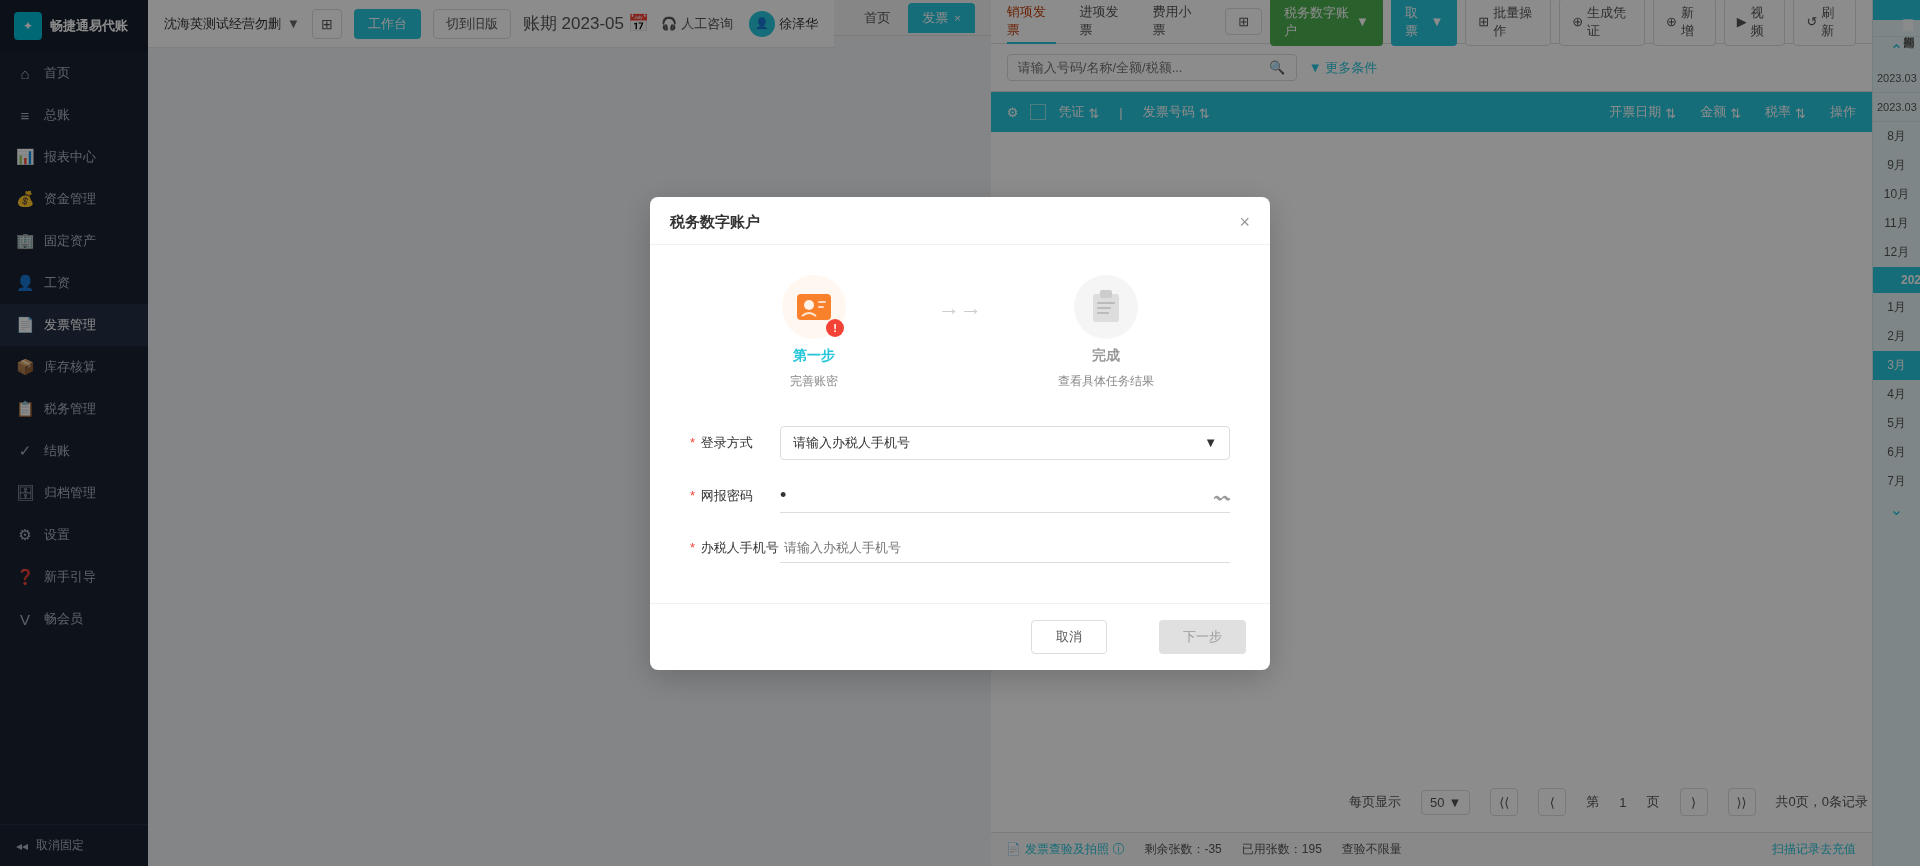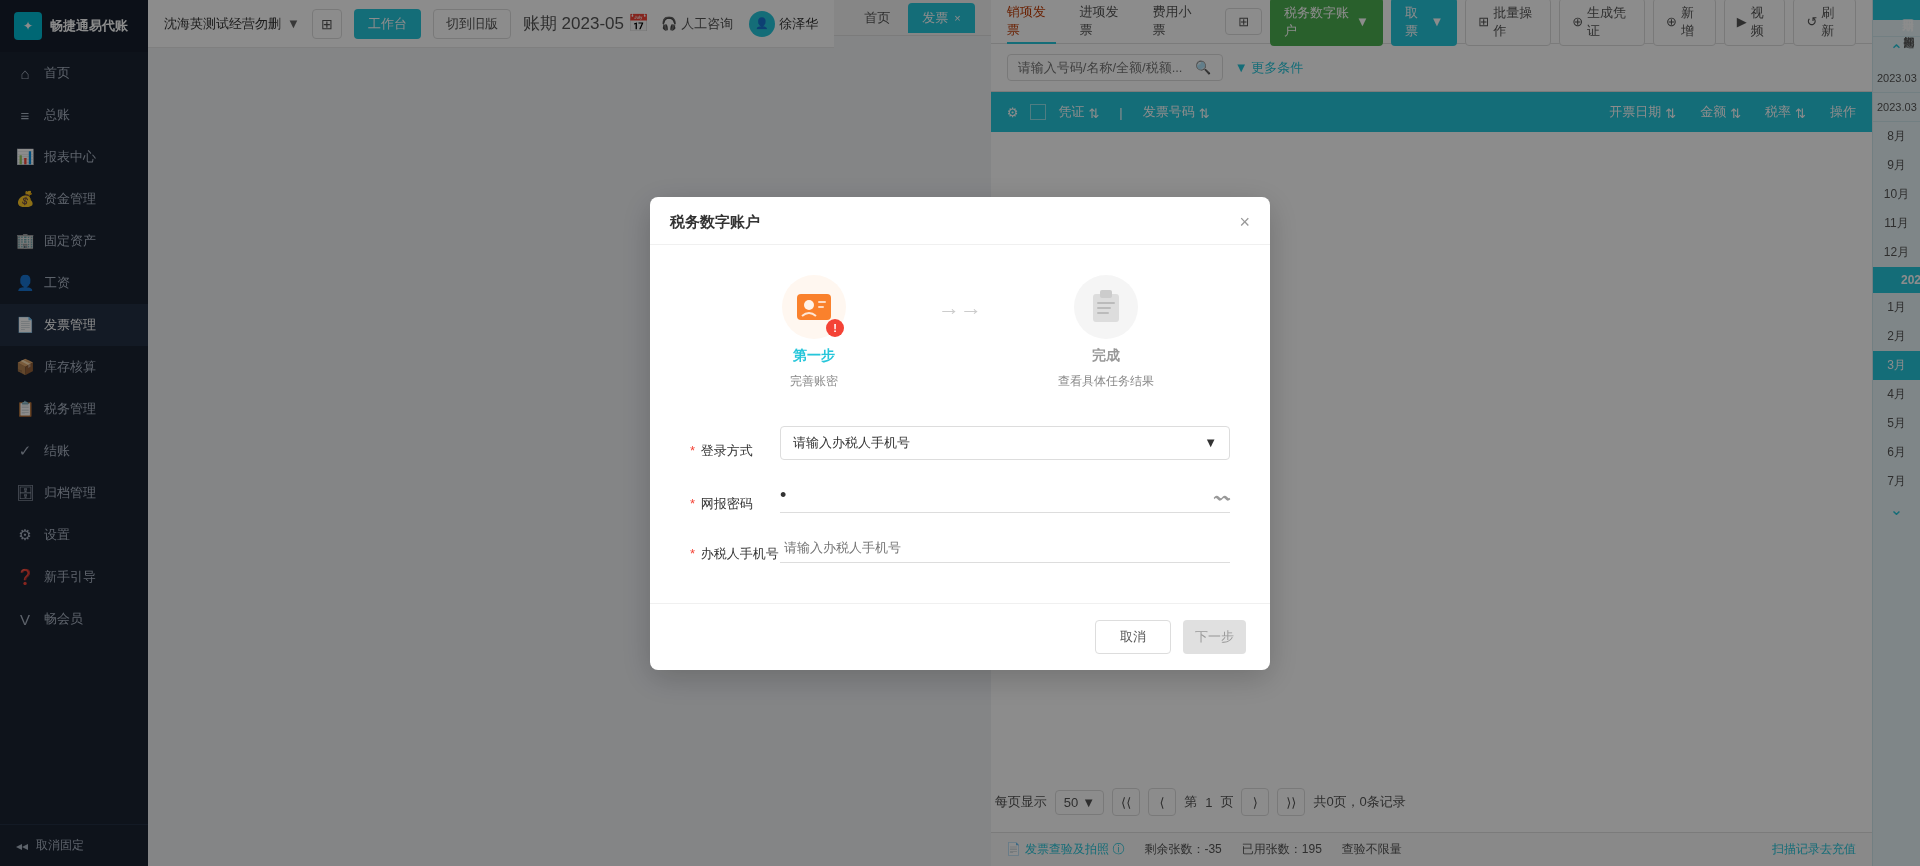--- a/index.html
+++ b/index.html
@@ -263,21 +263,21 @@
       gap: 12px;
       border-bottom: 1px solid #e0e0e0;
     }
     .search-input-wrap {
       display: flex;
       align-items: center;
       border: 1px solid #ddd;
       border-radius: 4px;
       padding: 5px 10px;
       gap: 6px;
-      width: 216px;
+      width: 290px;
     }
     .search-input-wrap input {
       border: none;
       outline: none;
       font-size: 13px;
       color: #999;
       width: 100%;
       background: transparent;
     }
     .filter-link {
@@ -322,24 +322,25 @@
       color: #26c6da;
       cursor: pointer;
       margin-left: auto;
       display: flex;
     }
 
     
     .pagination {
       display: flex;
       align-items: center;
+      justify-content: flex-end;
       padding: 10px 4px;
       font-size: 13px;
       color: #555;
-      gap: 8px;
+      gap: 20px;
     }
     .pagination-btn {
       width: 28px;
       height: 28px;
       border: 1px solid #ddd;
       border-radius: 4px;
       display: flex;
       align-items: center;
       justify-content: center;
       cursor: pointer;
@@ -494,21 +495,21 @@
     .step-arrow {
       font-size: 22px;
       color: #ccc;
       margin-top: 20px;
       flex-shrink: 0;
     }
 
     
     .form-row {
       display: flex;
-      align-items: flex-end;
+      align-items: center;
       margin-bottom: 20px;
     }
     .form-label {
       font-size: 13px;
       color: #333;
       width: 90px;
       flex-shrink: 0;
     }
     .form-label .required {
       color: #f44336;
@@ -572,24 +573,25 @@
       color: #555;
       padding: 7px 24px;
       border-radius: 4px;
       cursor: pointer;
       font-size: 13px;
     }
     .btn-next {
       background: #e0e0e0;
       border: none;
       color: #999;
-      padding: 7px 12px;
+      padding: 7px 24px;
       border-radius: 4px;
       cursor: not-allowed;
       font-size: 13px;
+      margin-left: 40px;
     }
   </style>
 </head>
 <body>
 
 <div class="sidebar">
   <div class="sidebar-logo">
     <div class="sidebar-logo-icon">
       <span>✦</span>
     </div>

